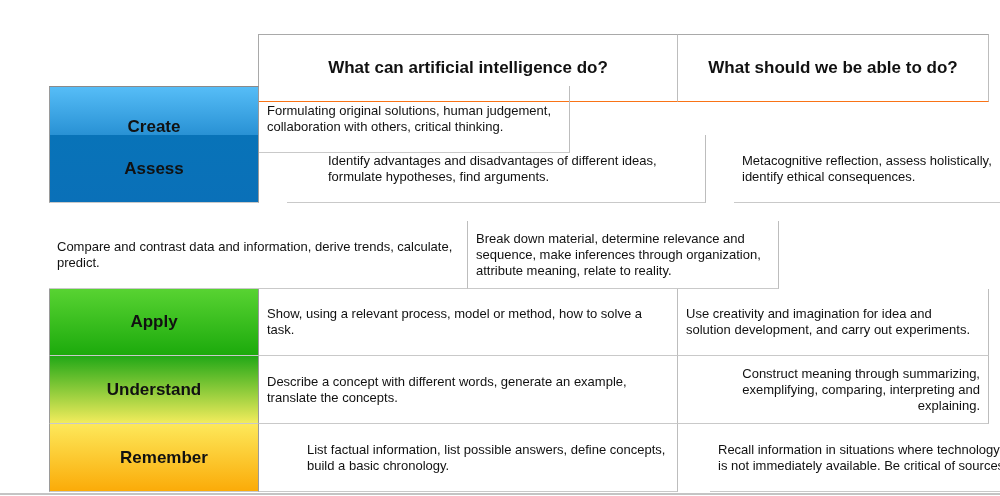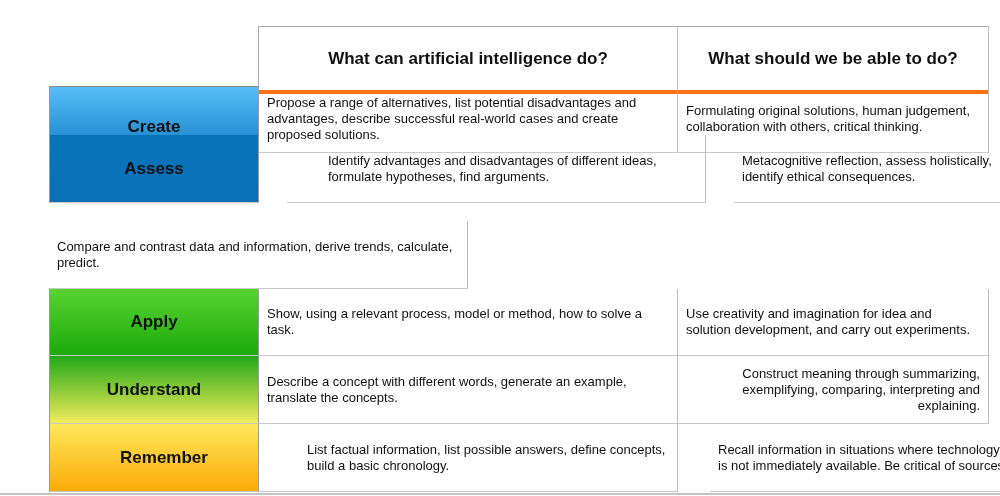--- a/index.html
+++ b/index.html
@@ -2,50 +2,50 @@
 <html><head>
 <meta charset="utf-8">
 <style>
   html, body { margin:0; padding:0; background:#ffffff; }
   body { width:1000px; height:496px; position:relative; overflow:hidden;
          font-family:"Liberation Sans", sans-serif; color:#111; }
   .tbl { position:absolute; left:49px; top:18px; }
   .row { position:absolute; left:0; display:flex; }
   .cell { box-sizing:border-box; border-right:1px solid #bdbdbd; border-bottom:1px solid #c9c9c9;
           display:flex; align-items:center; }
-  .head { position:absolute; top:8px; height:68px; border-top:1px solid #a9a9a9; border-bottom:4px solid #f97316;
+  .head { position:absolute; top:16px; height:68px; border-top:1px solid #a9a9a9; border-bottom:1px solid #f97316;
           box-sizing:border-box; display:flex; align-items:center; justify-content:center;
           font-size:17px; font-weight:bold; }
   .label { width:210px; justify-content:center; font-size:17px; font-weight:bold; border-left:1px solid #9a9a9a; border-right:1px solid #9a9a9a; }
   .txt { padding:0 8px; font-size:13px; line-height:16px; }
   .c1 { width:419px; }
   .c2 { width:311px; }
   .bottom-line { position:absolute; left:0; top:493px; width:1000px; height:2px; background:#c4c4c4; }
 </style>
 </head>
 <body>
 
 <div class="tbl">
   <div class="head" style="left:209px;width:420px;border-left:1px solid #a9a9a9;border-right:1px solid #bdbdbd;">What can artificial intelligence do?</div>
   <div class="head" style="left:629px;width:311px;border-right:1px solid #bdbdbd;">What should we be able to do?</div>
 </div>
 
 <div id="rows">
     <div class="row" style="top: 86px; left: 49px; height: 67px;">
       <div class="cell label" style="height:82px;background:linear-gradient(#56bdf7,#0a74bd);border-top:1px solid #8a8a8a;">Create</div>
-      <div class="cell txt c1" style="height:67px;">Propose a range of alternatives, list potential disadvantages and advantages, describe successful real-world cases and create proposed solutions.</div>
       <div class="cell txt c2" style="height:67px;">Formulating original solutions, human judgement, collaboration with others, critical thinking.</div>
     </div>
     <div class="row" style="top: 135px; left: 49px; height: 68px; gap: 28px;">
       <div class="cell label" style="height:68px;background:linear-gradient(#0873b8,#0a70b8);">Assess</div>
       <div class="cell txt c1" style="height:68px;padding-left:41px;">Identify advantages and disadvantages of different ideas, formulate hypotheses, find arguments.</div>
       <div class="cell txt c2" style="height:68px;">Metacognitive reflection, assess holistically, identify ethical consequences.</div>
     </div>
     <div class="row" style="top: 221px; left: 49px; height: 68px;">
       <div class="cell txt c1" style="height:68px;">Compare and contrast data and information, derive trends, calculate, predict.</div>
+      <div class="cell txt c2" style="height:68px;">Break down material, determine relevance and sequence, make inferences through organization, attribute meaning, relate to reality.</div>
     </div>
     <div class="row" style="top: 289px; left: 49px; height: 67px; align-items: center;">
       <div class="cell label" style="height:67px;background:linear-gradient(#58d332,#1caa0c);">Apply</div>
       <div class="cell txt c1" style="height:67px;">Show, using a relevant process, model or method, how to solve a task.</div>
       <div class="cell txt c2" style="height:67px;">Use creativity and imagination for idea and solution development, and carry out experiments.</div>
     </div>
     <div class="row" style="top: 356px; left: 49px; height: 68px;">
       <div class="cell label" style="height:68px;background:linear-gradient(#22a817,#f2ec5c);">Understand</div>
       <div class="cell txt c1" style="height:68px;">Describe a concept with different words, generate an example, translate the concepts.</div>
       <div class="cell txt c2" style="height:68px;text-align:right;">Construct meaning through summarizing, exemplifying, comparing, interpreting and explaining.</div>

